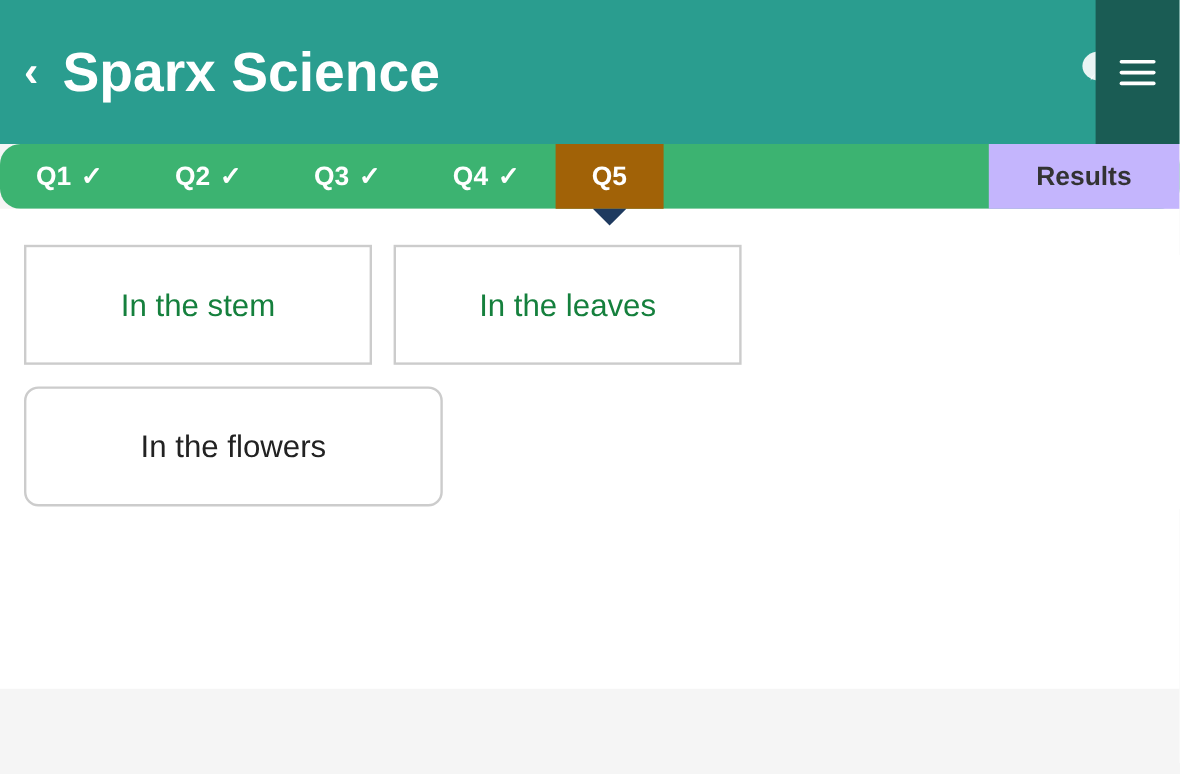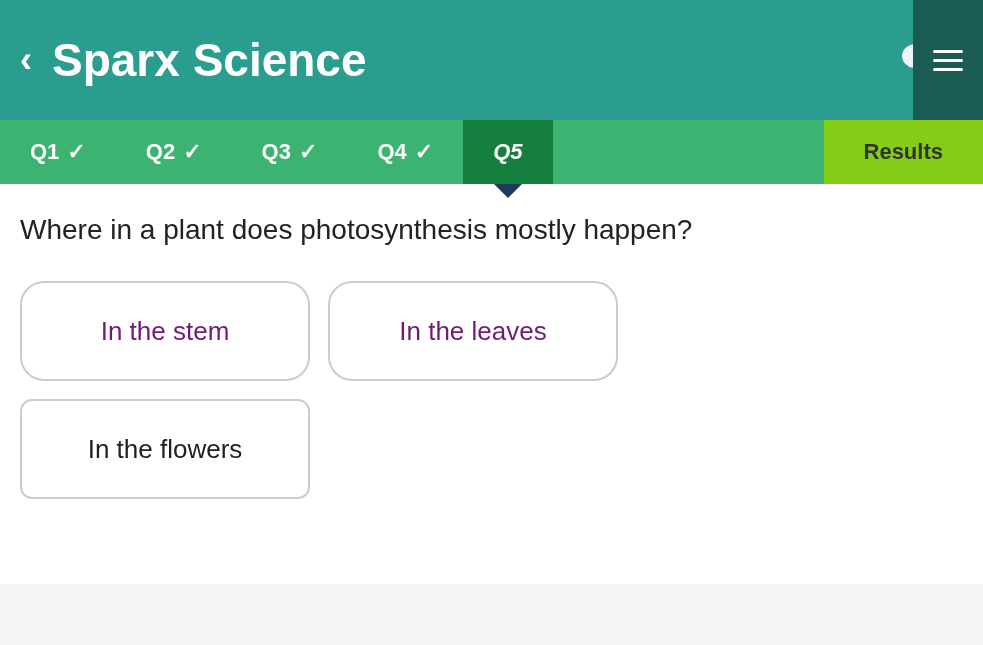--- a/index.html
+++ b/index.html
@@ -63,62 +63,62 @@
       right: 0;
       top: 0;
       cursor: pointer;
     }
 
     
     .nav-tabs {
       background: #3cb371;
       display: flex;
       align-items: stretch;
-      height: 64px;
+      height: 54px;
+      border-radius: 17px;
     }
 
     .nav-tab {
       display: flex;
       align-items: center;
       justify-content: center;
       padding: 0 30px;
       color: white;
       font-size: 22px;
       font-weight: 600;
       cursor: pointer;
       gap: 8px;
     }
 
     .nav-tab .checkmark {
       font-size: 22px;
     }
 
     .nav-tab.active {
-      background: #15803d;
+      background: #a16207;
       color: white;
       position: relative;
-      font-style: italic;
     }
 
     .nav-tab.active::after {
       content: '';
       position: absolute;
       bottom: -14px;
       left: 50%;
       transform: translateX(-50%);
       width: 0;
       height: 0;
       border-left: 14px solid transparent;
       border-right: 14px solid transparent;
       border-top: 14px solid #1e3a5f;
       z-index: 10;
     }
 
     .nav-tab.results {
-      background: #84cc16;
+      background: #c4b5fd;
       color: #333;
       font-weight: 700;
       margin-left: auto;
       padding: 0 40px;
     }
 
     
     .main-content {
       padding: 30px 20px;
       background: white;
@@ -135,24 +135,24 @@
     
     .options-grid {
       display: grid;
       grid-template-columns: repeat(3, 290px);
       gap: 18px;
       margin-bottom: 18px;
     }
 
     .option-btn {
       border: 2px solid #ccc;
-      border-radius: 24px;
+      border-radius: 0;
       padding: 30px 20px;
       font-size: 26px;
-      color: #701a75;
+      color: #15803d;
       background: white;
       cursor: pointer;
       text-align: center;
       font-weight: 400;
       min-height: 100px;
       display: flex;
       align-items: center;
       justify-content: center;
     }
 
@@ -164,21 +164,21 @@
       border: 2px solid #ccc;
       border-radius: 12px;
       padding: 30px 20px;
       font-size: 26px;
       color: #222;
       background: white;
       cursor: pointer;
       text-align: center;
       font-weight: 400;
       min-height: 100px;
-      width: 290px;
+      width: 349px;
       display: flex;
       align-items: center;
       justify-content: center;
     }
 
     
     .hamburger-lines {
       display: flex;
       flex-direction: column;
       gap: 6px;
@@ -231,21 +231,20 @@
   </div>
   <div class="nav-tab active">
     <span>Q5</span>
   </div>
   <div class="nav-tab results">
     <span>Results</span>
   </div>
 </nav>
 
 <main class="main-content">
-  <p class="question-text">Where in a plant does photosynthesis mostly happen?</p>
 
   <div class="options-grid">
     <button class="option-btn">In the stem</button>
     <button class="option-btn">In the leaves</button>
   </div>
 
   <div class="options-row2">
     <button class="option-btn-single">In the flowers</button>
   </div>
 </main>

